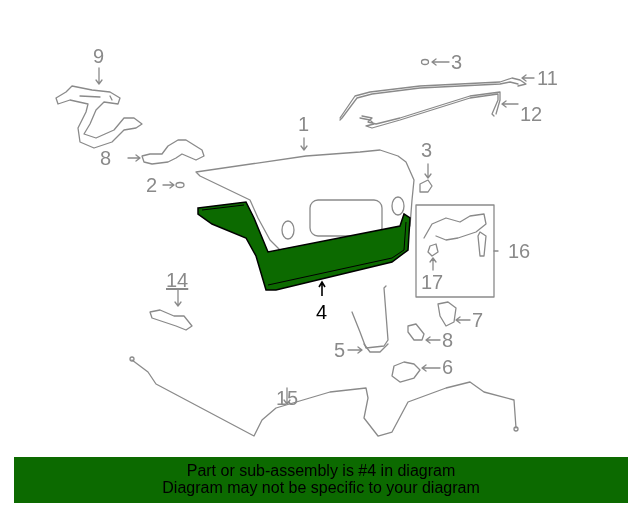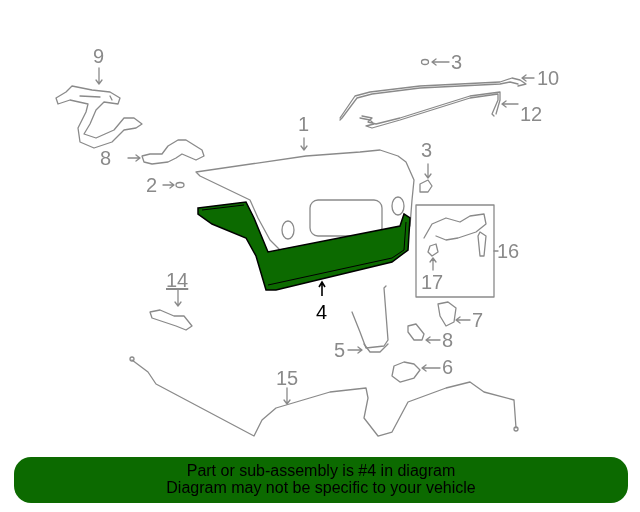--- a/index.html
+++ b/index.html
@@ -1,20 +1,20 @@
 <!DOCTYPE html>
 <html><head>
 <meta charset="utf-8">
 <style>
   html, body { margin:0; padding:0; background:#ffffff; }
   body { width:640px; height:512px; position:relative; overflow:hidden; font-family:"Liberation Sans", sans-serif; }
   #diagram { position:absolute; left:0; top:0; width:640px; height:512px; }
   .callout { position:absolute; font-family:"Liberation Sans", sans-serif; font-size:20px; color:#8a8a8a; line-height:1; }
   .callout.active { color:#000000; }
-  #banner { position:absolute; left:14px; top:457px; width:614px; height:46px; background:#0c6a00; text-align:center; color:#000; font-size:16px; line-height:17px; padding-top:5px; box-sizing:border-box;border-radius:17px; }
+  #banner { position:absolute; left:14px; top:457px; width:614px; height:46px; background:#0c6a00; text-align:center; color:#000; font-size:16px; line-height:17px; padding-top:5px; box-sizing:border-box; }
   #banner div { white-space:nowrap; }
 </style>
 </head>
 <body>
 
 <svg id="diagram" viewBox="0 0 640 512" xmlns="http://www.w3.org/2000/svg">
   <g fill="none" stroke="#8a8a8a" stroke-width="1.3" stroke-linejoin="round" stroke-linecap="round">
 
     <g>
       <path d="M66,92 L72,86 L92,90 L110,92 L120,98 L118,104 L104,102 L96,110 L90,124 L84,134 L96,138 L114,130 L124,118 L134,118 L142,124 L136,128 L124,130 L112,142 L94,148 L80,142 L78,128 L86,112 L88,104 L70,100 L58,104 L56,98 Z"></path>
@@ -98,28 +98,28 @@
     <path d="M322,296 L322,282 M319,287 L322,282 L325,287" fill="none" stroke="#000" stroke-width="1.6"></path>
   </g>
 </svg>
 
 <div class="callout" style="left:93px;top:46px;">9</div>
 <div class="callout" style="left:100px;top:148px;">8</div>
 <div class="callout" style="left:146px;top:175px;">2</div>
 <div class="callout" style="left:298px;top:114px;">1</div>
 <div class="callout" style="left:421px;top:140px;">3</div>
 <div class="callout" style="left:451px;top:52px;">3</div>
-<div class="callout" style="left:537px;top:68px;">10</div>
+<div class="callout" style="left:537px;top:68px;">11</div>
 <div class="callout" style="left:520px;top:104px;">12</div>
-<div class="callout" style="left:497px;top:241px;">16</div>
+<div class="callout" style="left:508px;top:241px;">16</div>
 <div class="callout" style="left:421px;top:272px;text-align:right;">17</div>
 <div class="callout active" style="left:316px;top:302px;">4</div>
 <div class="callout" style="left:166px;top:270px;text-decoration:underline;">14</div>
 <div class="callout" style="left:334px;top:340px;">5</div>
 <div class="callout" style="left:442px;top:330px;">8</div>
 <div class="callout" style="left:472px;top:310px;">7</div>
 <div class="callout" style="left:442px;top:357px;">6</div>
-<div class="callout" style="left:276px;top:368px;">15</div>
+<div class="callout" style="left:276px;top:388px;">15</div>
 
 <div id="banner">
   <div>Part or sub-assembly is #4 in diagram</div>
-  <div>Diagram may not be specific to your vehicle</div>
+  <div>Diagram may not be specific to your diagram</div>
 </div>
 
 </body></html>

